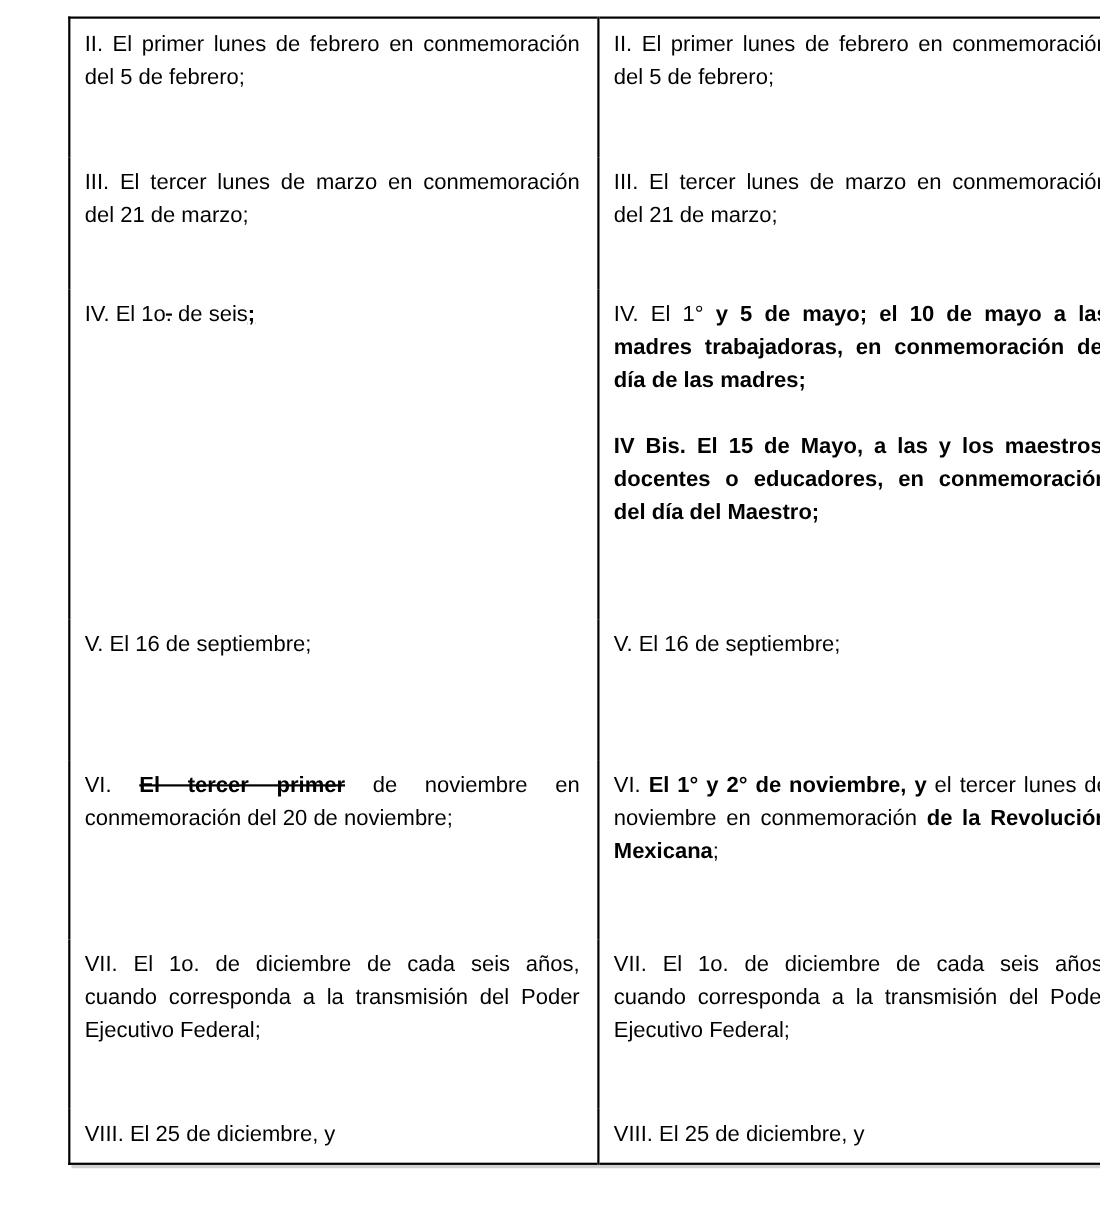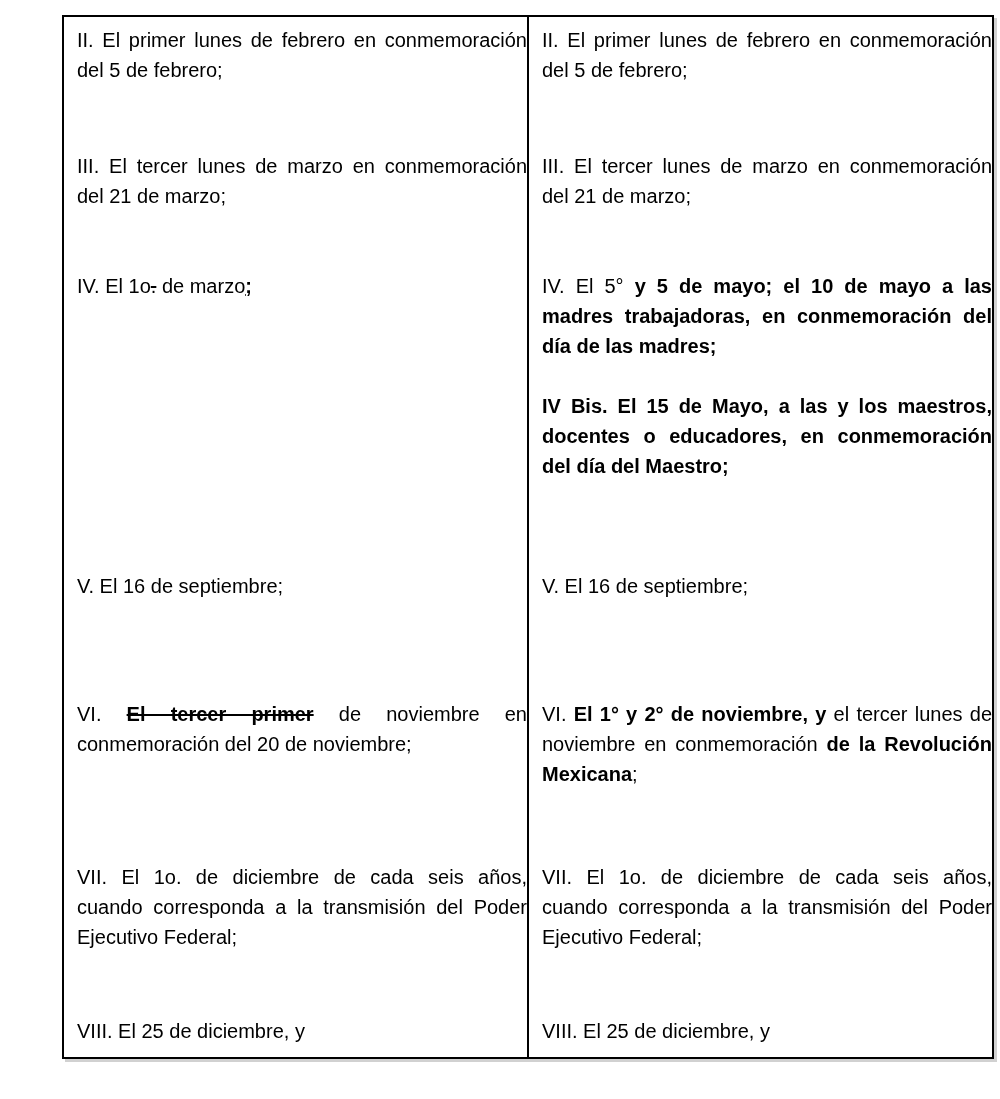--- a/index.html
+++ b/index.html
@@ -21,21 +21,21 @@
     width: 900px;
     table-layout: fixed;
     border-collapse: collapse;
     border: 2px solid #000000;
     box-shadow: 3px 3px 0 rgba(0,0,0,0.18);
     background: #ffffff;
   }
   td.cell {
     width: 450px;
     vertical-align: top;
-    padding: 8px 0 0 13px;
+    padding: 8px 16px 0 13px;
   }
   td.cell-right {
     border-left: 2px solid #000000;
   }
   .para {
     margin: 0;
     font-family: "Liberation Sans", "DejaVu Sans", sans-serif;
     font-size: 20px;
     line-height: 30px;
     color: #000000;
@@ -71,24 +71,24 @@
       <tr class="r2">
         <td class="cell cell-left">
             <p class="para"><span>III. El tercer lunes de marzo en conmemoración del 21 de marzo;</span></p>
           </td>
         <td class="cell cell-right">
             <p class="para"><span>III. El tercer lunes de marzo en conmemoración del 21 de marzo;</span></p>
           </td>
       </tr>
       <tr class="r3">
         <td class="cell cell-left">
-            <p class="para"><span>IV. El 1o</span><span class="s">.</span><span> de marzo</span><span class="b u">;</span></p>
+            <p class="para"><span>IV. El 1o</span><span class="s">.</span><span> de seis</span><span class="b u">;</span></p>
           </td>
         <td class="cell cell-right">
-            <p class="para"><span>IV. El 5° </span><span class="b">y 5 de mayo; el 10 de mayo a las madres trabajadoras, en conmemoración del día de las madres;</span></p>
+            <p class="para"><span>IV. El 1° </span><span class="b">y 5 de mayo; el 10 de mayo a las madres trabajadoras, en conmemoración del día de las madres;</span></p>
             <p class="para"><span class="b">IV Bis. El 15 de Mayo, a las y los maestros, docentes o educadores, en conmemoración del día del Maestro;</span></p>
           </td>
       </tr>
       <tr class="r4">
         <td class="cell cell-left">
             <p class="para"><span>V. El 16 de septiembre;</span></p>
           </td>
         <td class="cell cell-right">
             <p class="para"><span>V. El 16 de septiembre;</span></p>
           </td>

